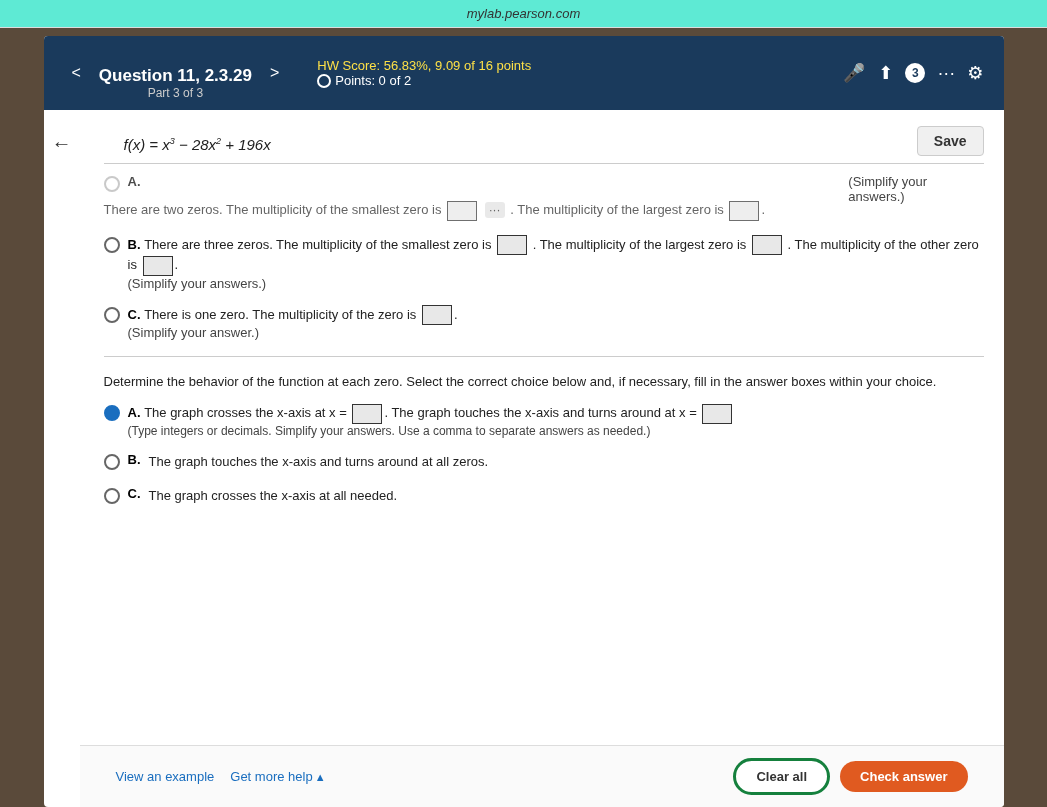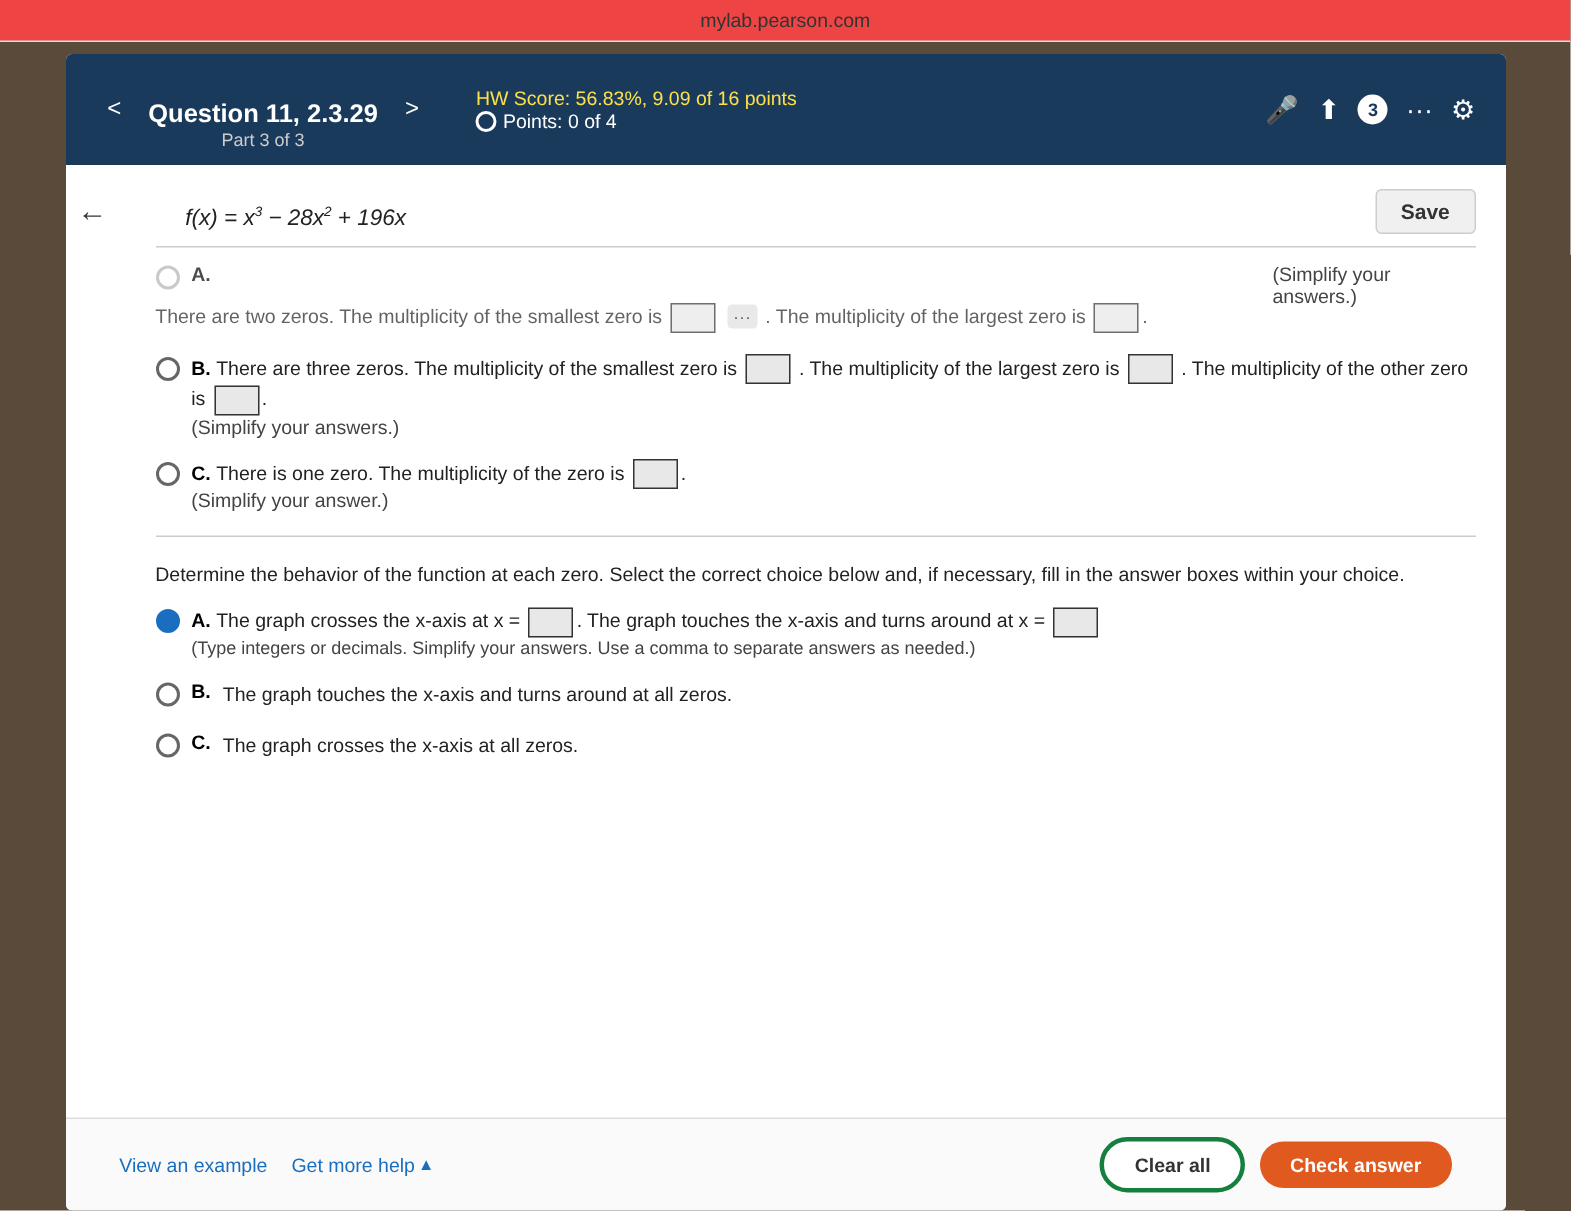--- a/index.html
+++ b/index.html
@@ -8,27 +8,28 @@
       font-family: Arial, sans-serif;
       width: 1047px;
       height: 807px;
       overflow: hidden;
       display: flex;
       flex-direction: column;
       align-items: center;
     }
     .browser-bar {
       width: 100%;
-      background: #ef4444;
+      background: #5eead4;
       padding: 6px 16px;
       text-align: center;
       font-size: 13px;
       color: #333;
       border-bottom: 1px solid #ddd;
       flex-shrink: 0;
+      font-style: italic;
     }
     .main-container {
       width: 95%;
       max-width: 960px;
       background: #fff;
       margin-top: 8px;
       border-radius: 4px;
       overflow: hidden;
       flex: 1;
       display: flex;
@@ -223,20 +224,21 @@
       line-height: 1.4;
     }
     .bottom-bar {
       display: flex;
       align-items: center;
       justify-content: space-between;
       padding: 12px 36px;
       border-top: 1px solid #ddd;
       background: #fafafa;
       flex-shrink: 0;
+      margin-left: 36px;
     }
     .bottom-links {
       display: flex;
       gap: 16px;
       align-items: center;
     }
     .bottom-link {
       color: #1a6ebf;
       font-size: 13px;
       cursor: pointer;
@@ -298,21 +300,21 @@
         <div class="question-title">Question 11, 2.3.29</div>
         <div class="question-subtitle">Part 3 of 3</div>
       </div>
       <button class="nav-arrow">&gt;</button>
     </div>
 
     <div style="flex:1; display:flex; justify-content: center; flex-direction: column; padding-left: 30px;">
       <div class="hw-score">HW Score: 56.83%, 9.09 of 16 points</div>
       <div class="points">
         <span class="points-circle"></span>
-        <span>Points: 0 of 4</span>
+        <span>Points: 0 of 2</span>
       </div>
     </div>
 
     <div class="header-icons">
       <button class="icon-btn">🎤</button>
       <button class="icon-btn">⬆</button>
       <div class="badge">3</div>
       <button class="icon-btn">···</button>
       <button class="icon-btn">⚙</button>
     </div>
@@ -404,21 +406,21 @@
 
         <div class="answer-option">
           <span class="radio-circle"></span>
           <span class="option-label">B. </span>
           <span class="option-text">The graph touches the x-axis and turns around at all zeros.</span>
         </div>
 
         <div class="answer-option">
           <span class="radio-circle"></span>
           <span class="option-label">C. </span>
-          <span class="option-text">The graph crosses the x-axis at all zeros.</span>
+          <span class="option-text">The graph crosses the x-axis at all needed.</span>
         </div>
       </div>
 
     </div>
   </div>
 
   <div class="bottom-bar">
     <div class="bottom-links">
       <a class="bottom-link">View an example</a>
       <div class="get-more-help">

